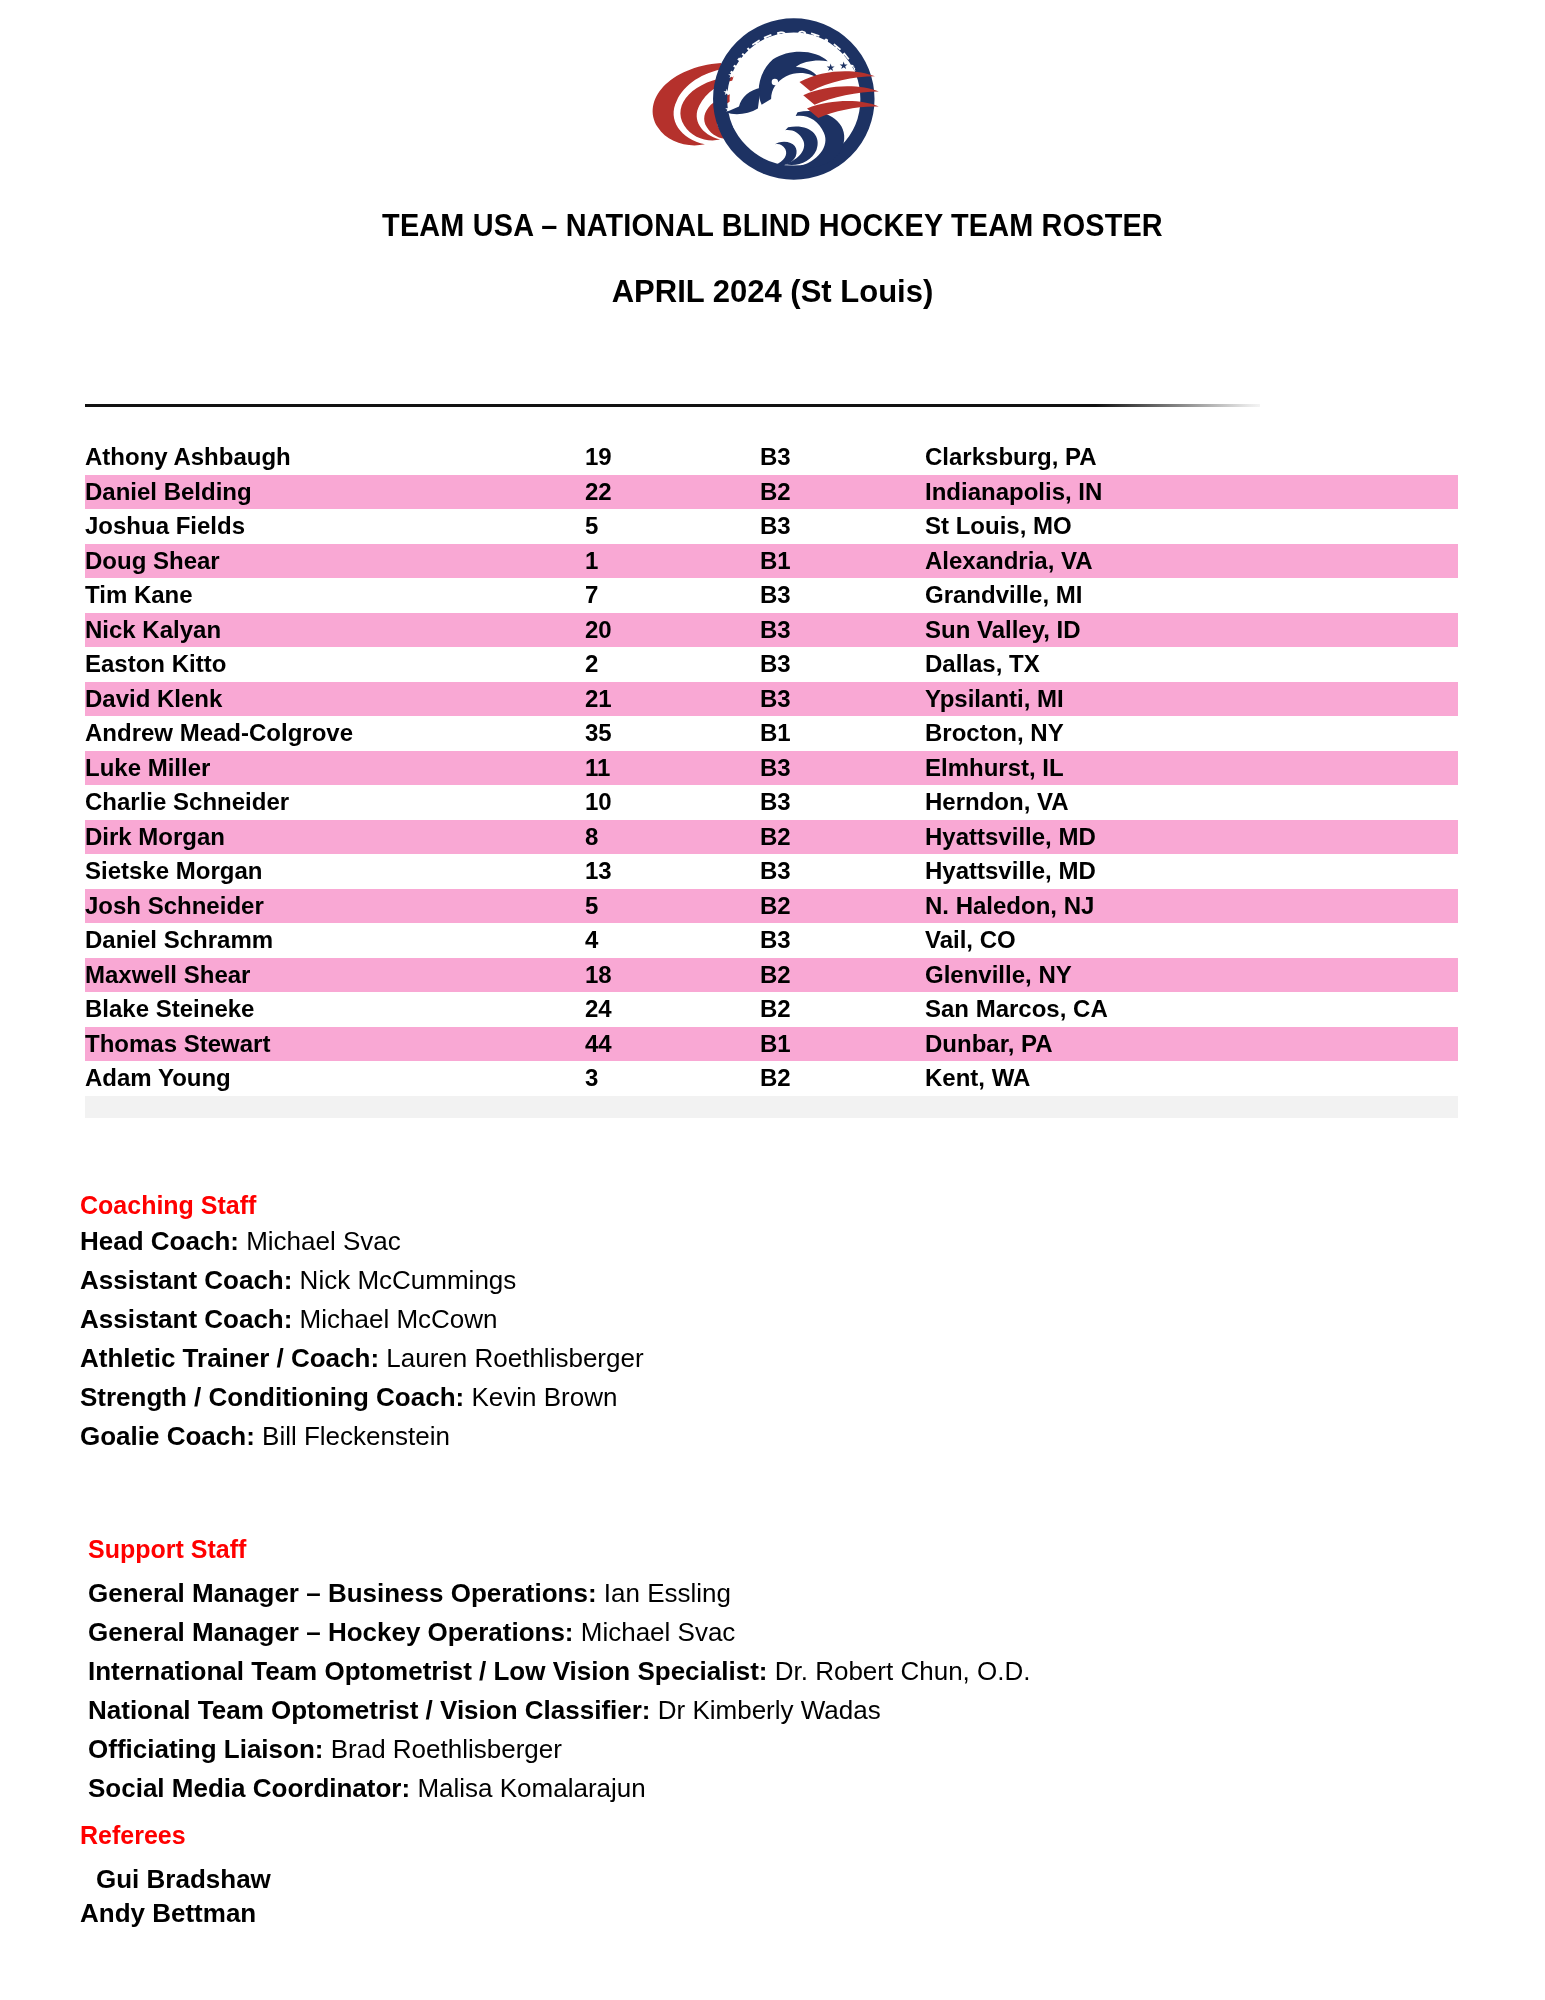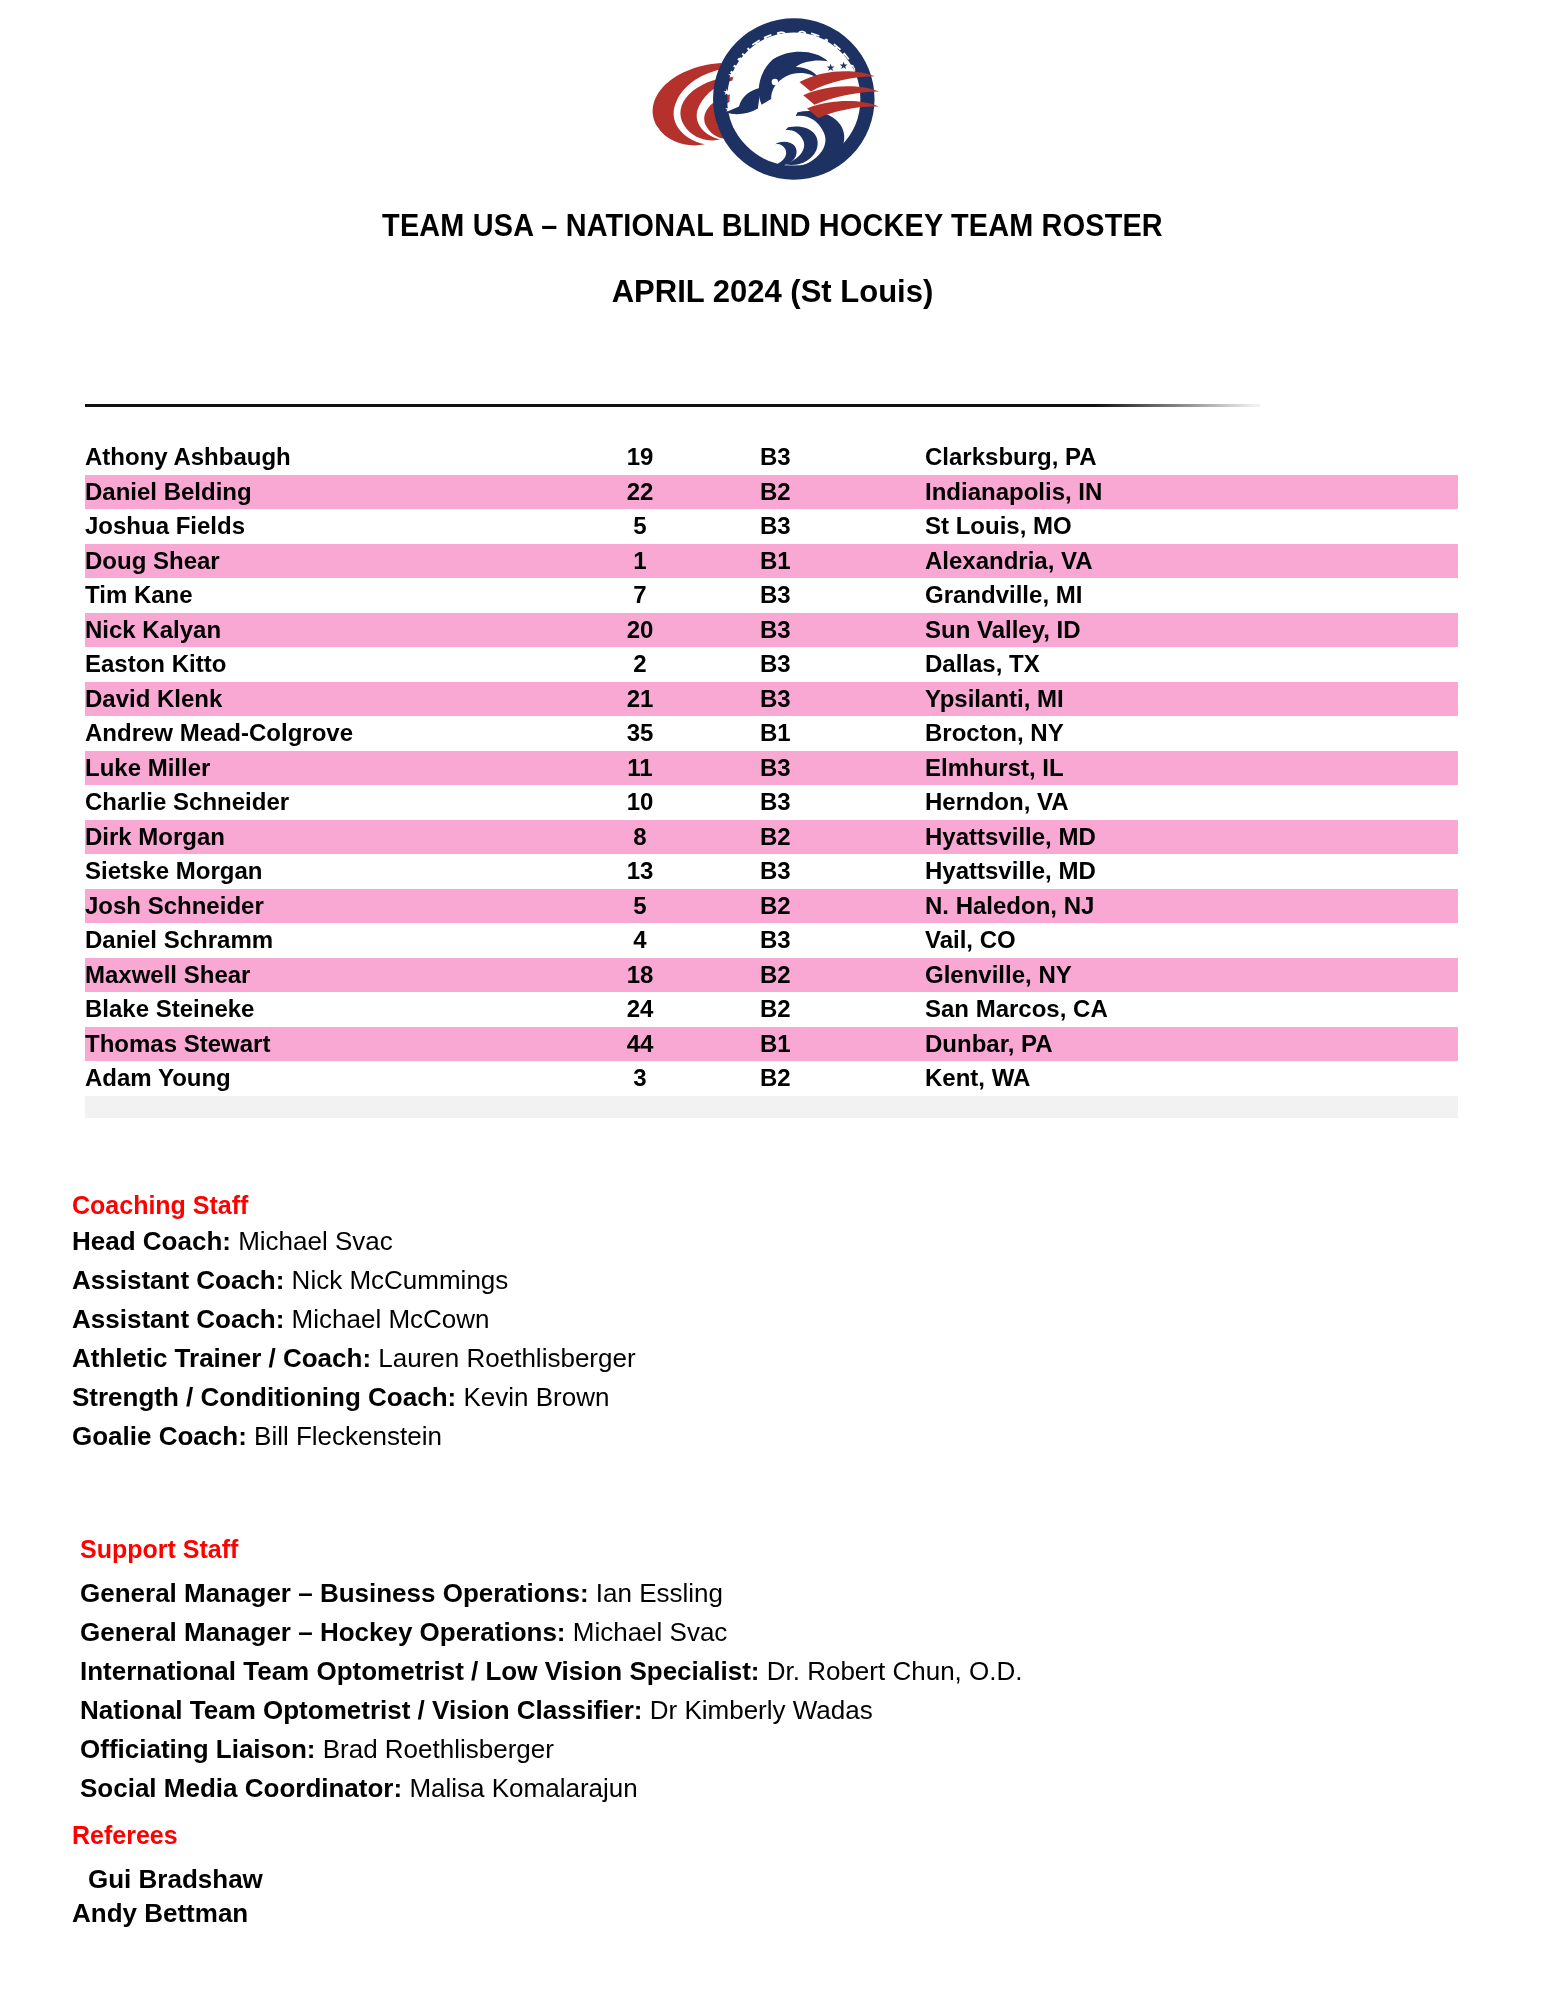--- a/index.html
+++ b/index.html
@@ -74,32 +74,32 @@
     background: #f9a8d4;
   }
   .roster-row .cell {
     position: absolute;
     top: 0;
     font-weight: bold;
     font-size: 24px;
     font-family: "Liberation Sans Narrow", "Liberation Sans", sans-serif;
   }
   .c-name  { left: 0px; }
-  .c-num   { left: 500px; width: 110px; text-align: center; }
+  .c-num   { left: 500px; width: 110px; }
   .c-class { left: 675px; }
   .c-city  { left: 840px; }
   .roster-tail {
     height: 22px;
     background: #f2f2f2;
   }
 
   
   .section {
     position: absolute;
-    left: 72px;
+    left: 80px;
     width: 1380px;
   }
   .section-heading {
     color: #ff0000;
     font-weight: bold;
     font-size: 25px;
     font-family: "Liberation Sans Narrow", "Liberation Sans", sans-serif;
     line-height: 34px;
     white-space: nowrap;
   }

